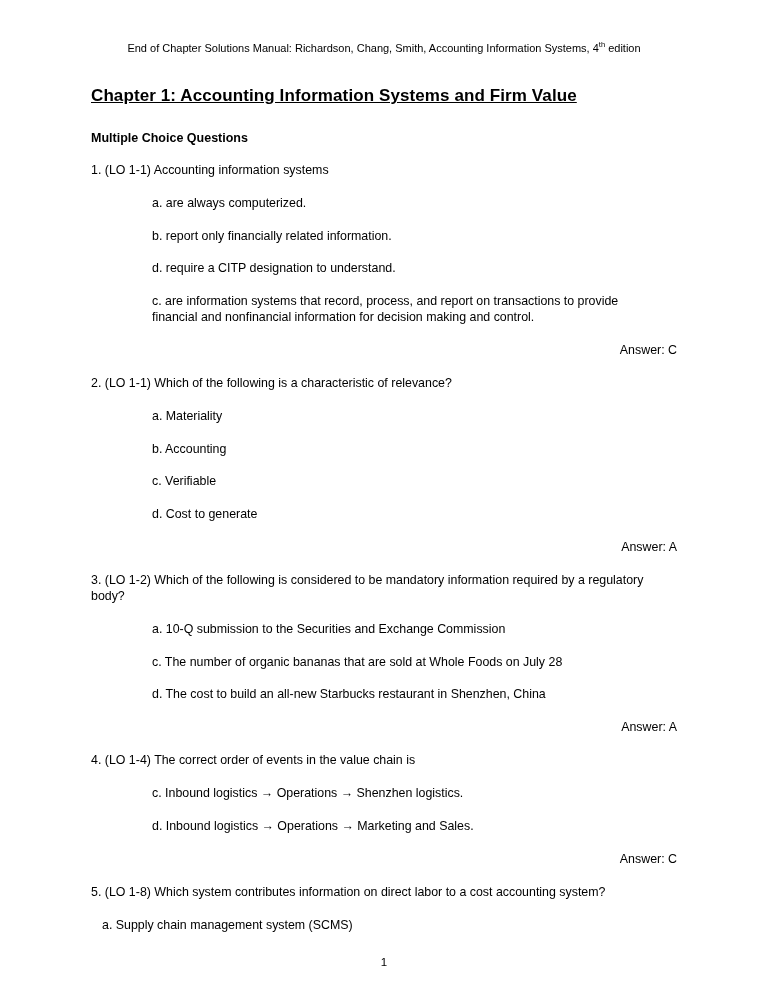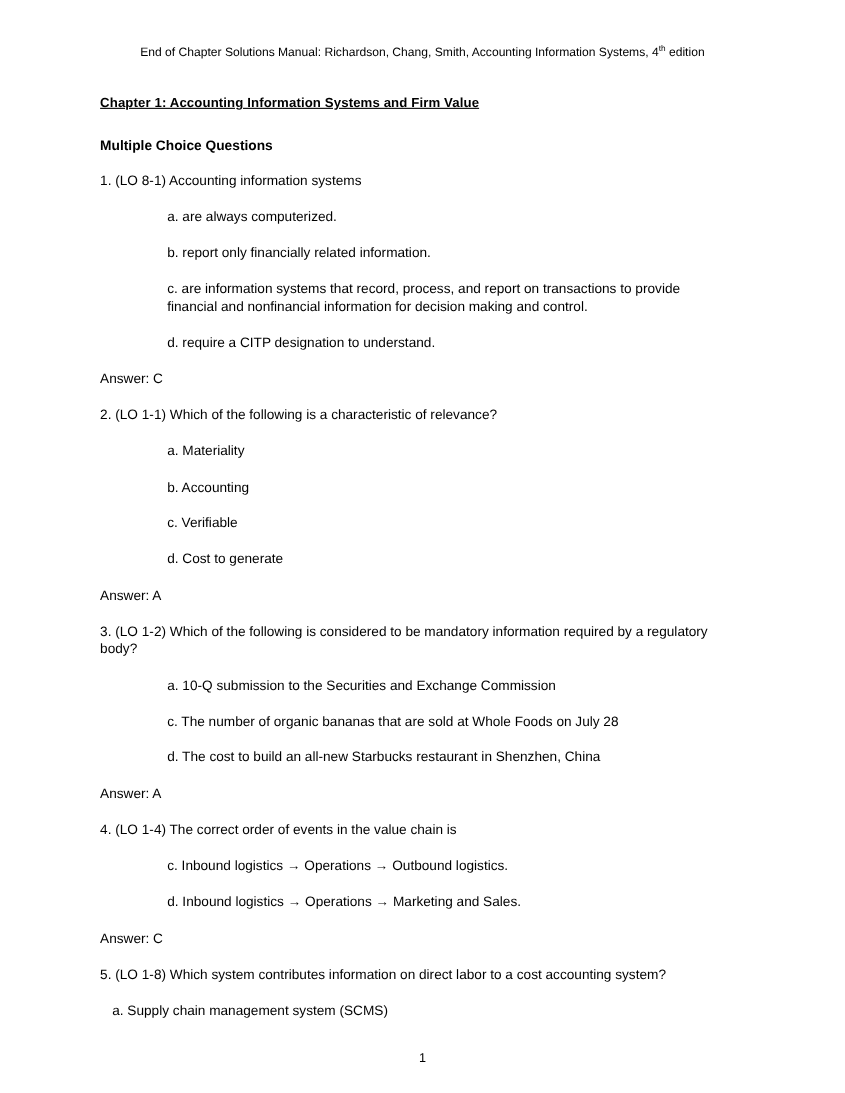--- a/index.html
+++ b/index.html
@@ -24,21 +24,21 @@
     line-height: 13px;
     margin: 0 0 31px 0;
     white-space: nowrap;
   }
   .doc-header sup {
     font-size: 7.5px;
     vertical-align: super;
     line-height: 0;
   }
   .chapter-title {
-    font-size: 12px;
+    font-size: 17px;
     font-weight: bold;
     text-decoration: underline;
     margin: 0 0 25px 0;
     letter-spacing: 0.1px;
   }
   .section-heading {
     font-size: 12.5px;
     font-weight: bold;
     margin: 0 0 17px 0;
   }
@@ -56,20 +56,21 @@
     margin: 16px;
   }
   .choice-flush {
     margin: 11px;
   }
   .choices-sub {
     margin: 0 0 0 45px;
   }
   .answer {
     margin: 0 0 16.5px 0;
+    text-align: right;
   }
   .page-number {
     position: absolute;
     bottom: 26px;
     left: 0;
     width: 100%;
     text-align: center;
     font-size: 11.5px;
   }
 </style>
@@ -78,26 +79,26 @@
 
 <div class="page">
 
   <p class="doc-header"><span>End of Chapter Solutions Manual: Richardson, Chang, Smith, Accounting Information Systems, 4</span><sup>th</sup><span> edition</span></p>
 
   <h1 class="chapter-title">Chapter 1: Accounting Information Systems and Firm Value</h1>
 
   <h2 class="section-heading">Multiple Choice Questions</h2>
 
   <div>
-    <p class="q-stem">1. (LO 8-1) Accounting information systems</p>
+    <p class="q-stem">1. (LO 1-1) Accounting information systems</p>
     <div class="choices">
       <p class="choice">a. are always computerized.</p>
       <p class="choice">b. report only financially related information.</p>
+      <p class="choice">d. require a CITP designation to understand.</p>
       <p class="choice">c. are information systems that record, process, and report on transactions to provide financial and nonfinancial information for decision making and control.</p>
-      <p class="choice">d. require a CITP designation to understand.</p>
     </div>
     <p class="answer">Answer: C</p>
   </div>
 
   <div>
     <p class="q-stem">2. (LO 1-1) Which of the following is a characteristic of relevance?</p>
     <div class="choices">
       <p class="choice">a. Materiality</p>
       <p class="choice">b. Accounting</p>
       <p class="choice">c. Verifiable</p>
@@ -112,21 +113,21 @@
       <p class="choice">a. 10-Q submission to the Securities and Exchange Commission</p>
       <p class="choice">c. The number of organic bananas that are sold at Whole Foods on July 28</p>
       <p class="choice">d. The cost to build an all-new Starbucks restaurant in Shenzhen, China</p>
     </div>
     <p class="answer">Answer: A</p>
   </div>
 
   <div>
     <p class="q-stem">4. (LO 1-4) The correct order of events in the value chain is</p>
     <div class="choices">
-      <p class="choice">c. Inbound logistics → Operations → Outbound logistics.</p>
+      <p class="choice">c. Inbound logistics → Operations → Shenzhen logistics.</p>
       <p class="choice">d. Inbound logistics → Operations → Marketing and Sales.</p>
     </div>
     <p class="answer">Answer: C</p>
   </div>
 
   <div>
     <p class="q-stem">5. (LO 1-8) Which system contributes information on direct labor to a cost accounting system?</p>
     <p class="choice-flush">a. Supply chain management system (SCMS)</p>
   </div>
 

